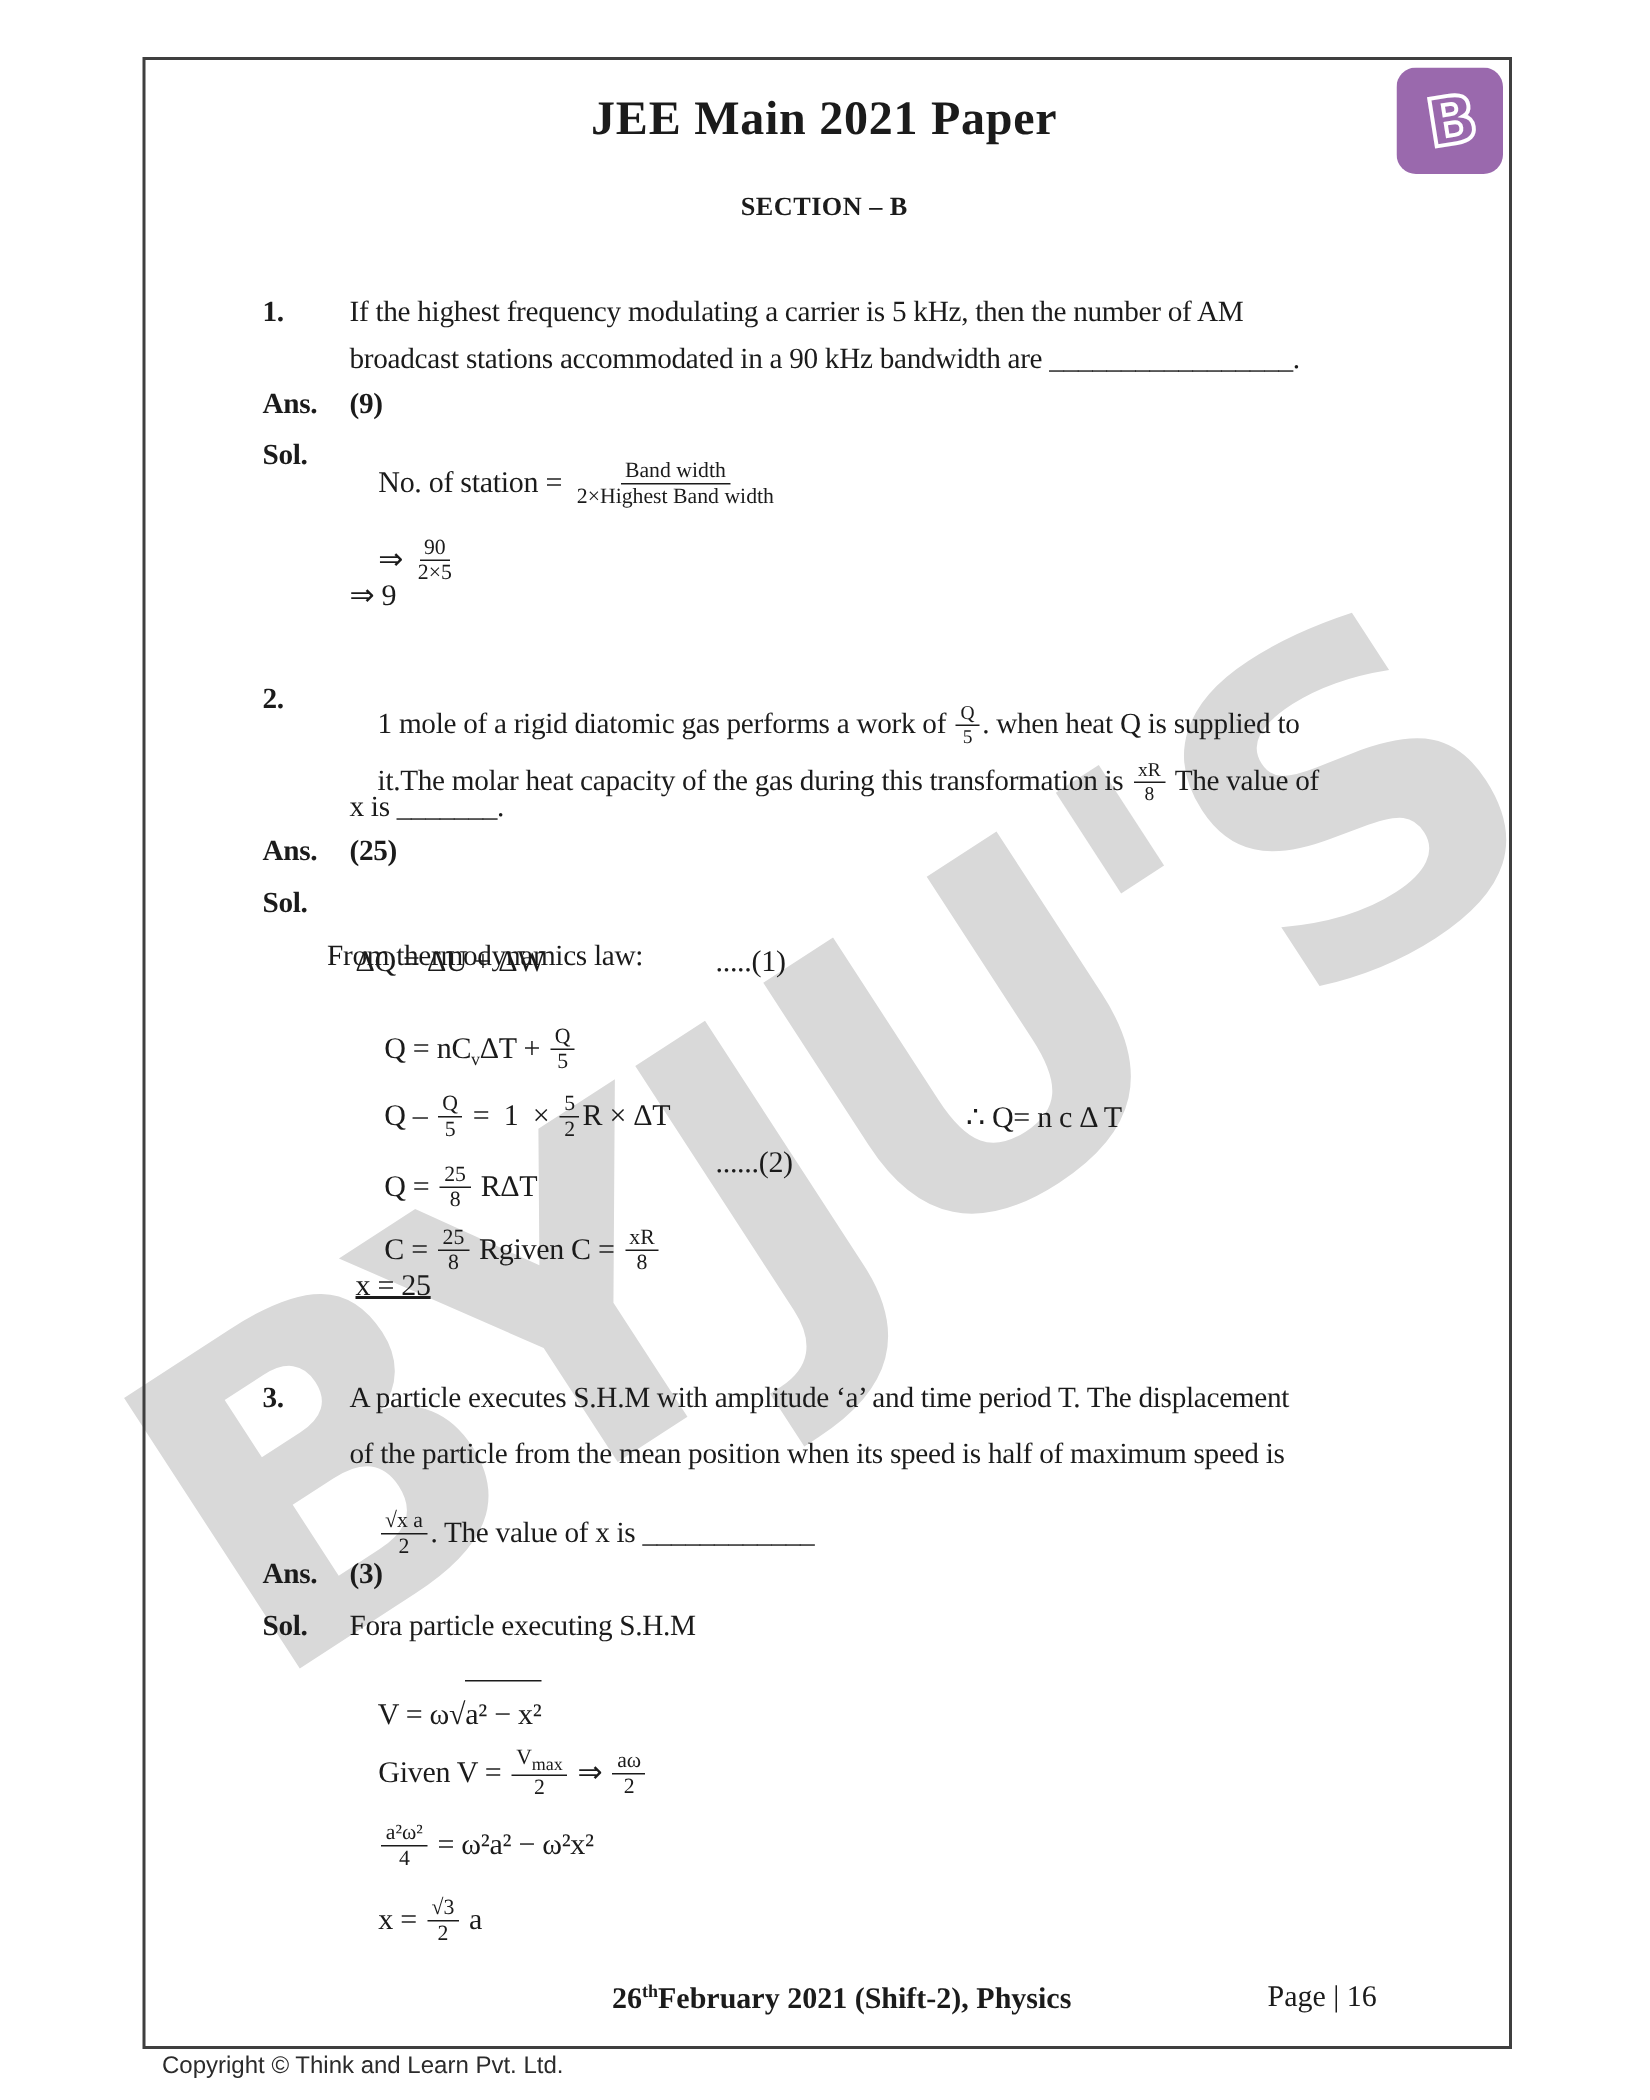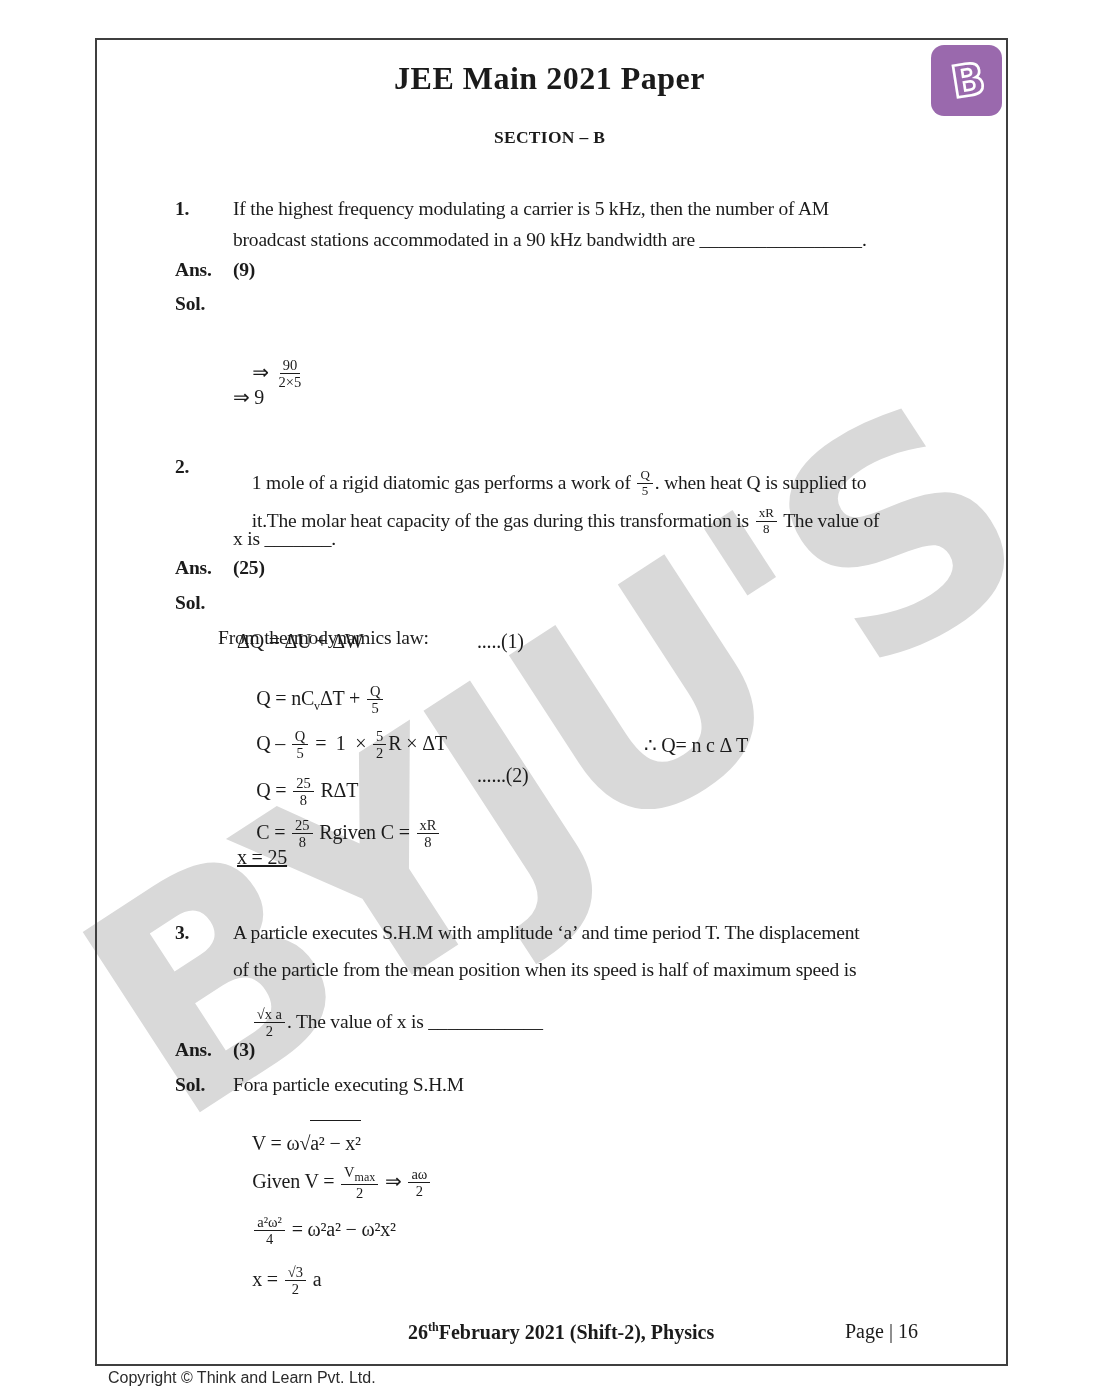--- a/index.html
+++ b/index.html
@@ -72,20 +72,23 @@
   <div class="section">SECTION – B</div>
 
   <div class="abs txt bold" style="left:175px;top:197px;">1.</div>
   <div class="abs txt" style="left:233px;top:197px;">If the highest frequency modulating a carrier is 5 kHz, then the number of AM</div>
   <div class="abs txt" style="left:233px;top:228px;">broadcast stations accommodated in a 90 kHz bandwidth are _________________.</div>
 
   <div class="abs txt bold" style="left:175px;top:258px;">Ans.</div>
   <div class="abs txt bold" style="left:233px;top:258px;">(9)</div>
 
   <div class="abs txt bold" style="left:175px;top:292px;">Sol.</div>
+  <div class="abs eq" style="left:233px;top:283px;">
+    <span>No. of station = </span><span class="frac md"><span class="num">Band width</span><span class="den">2×Highest Band width</span></span>
+  </div>
   <div class="abs eq" style="left:233px;top:334px;">
     <span>⇒ </span><span class="frac md"><span class="num">90</span><span class="den">2×5</span></span>
   </div>
   <div class="abs eq" style="left:233px;top:385px;">⇒ 9</div>
 
   <div class="abs txt bold" style="left:175px;top:455px;">2.</div>
   <div class="abs txt" style="left:233px;top:445px;">
     <span>1 mole of a rigid diatomic gas performs a work of </span><span class="frac sm"><span class="num">Q</span><span class="den">5</span></span><span>. when heat Q is supplied to</span>
   </div>
   <div class="abs txt" style="left:233px;top:483px;">

